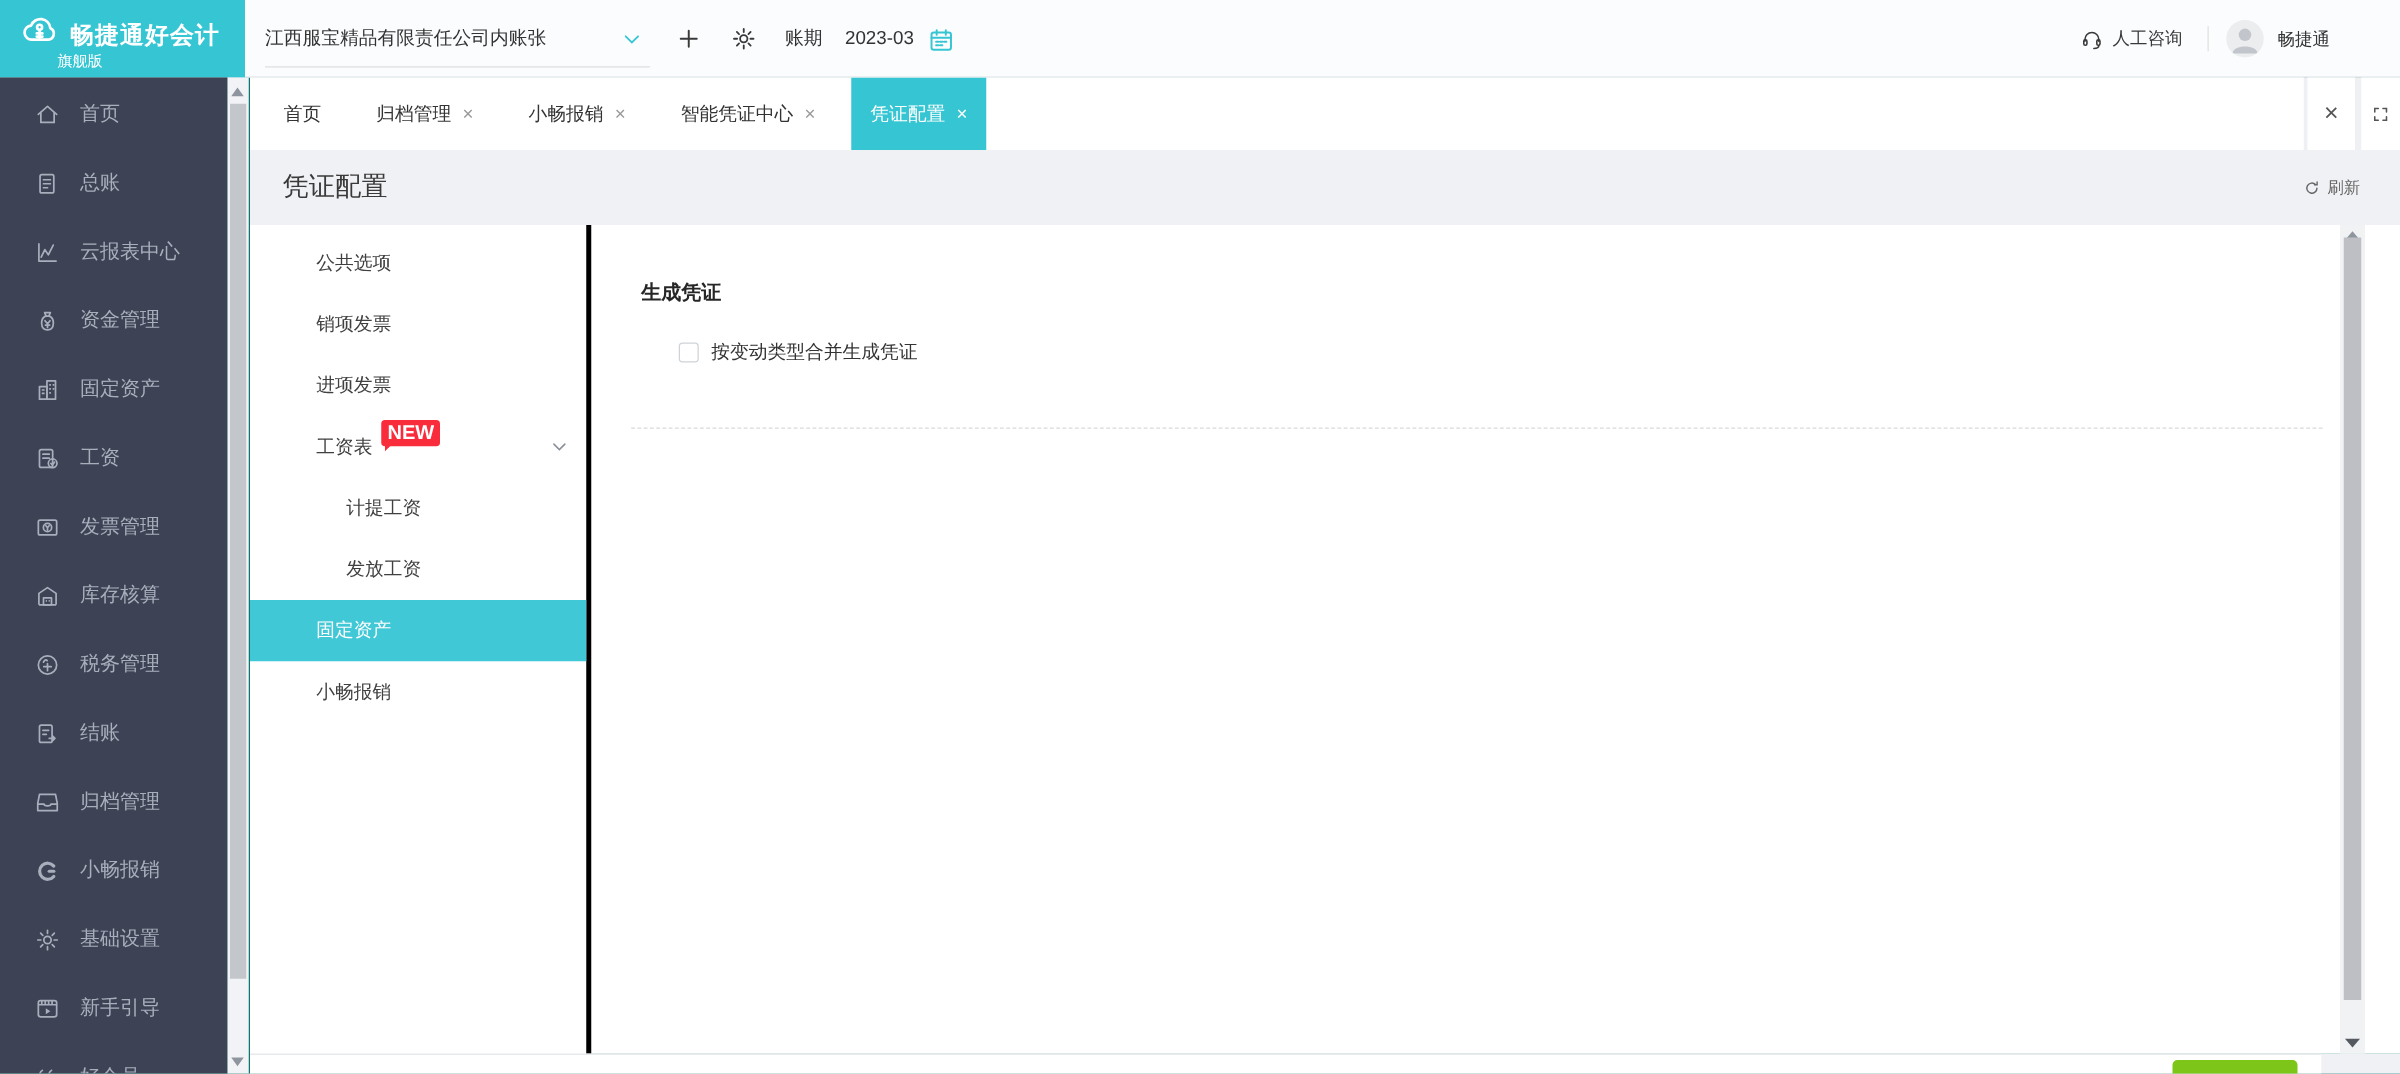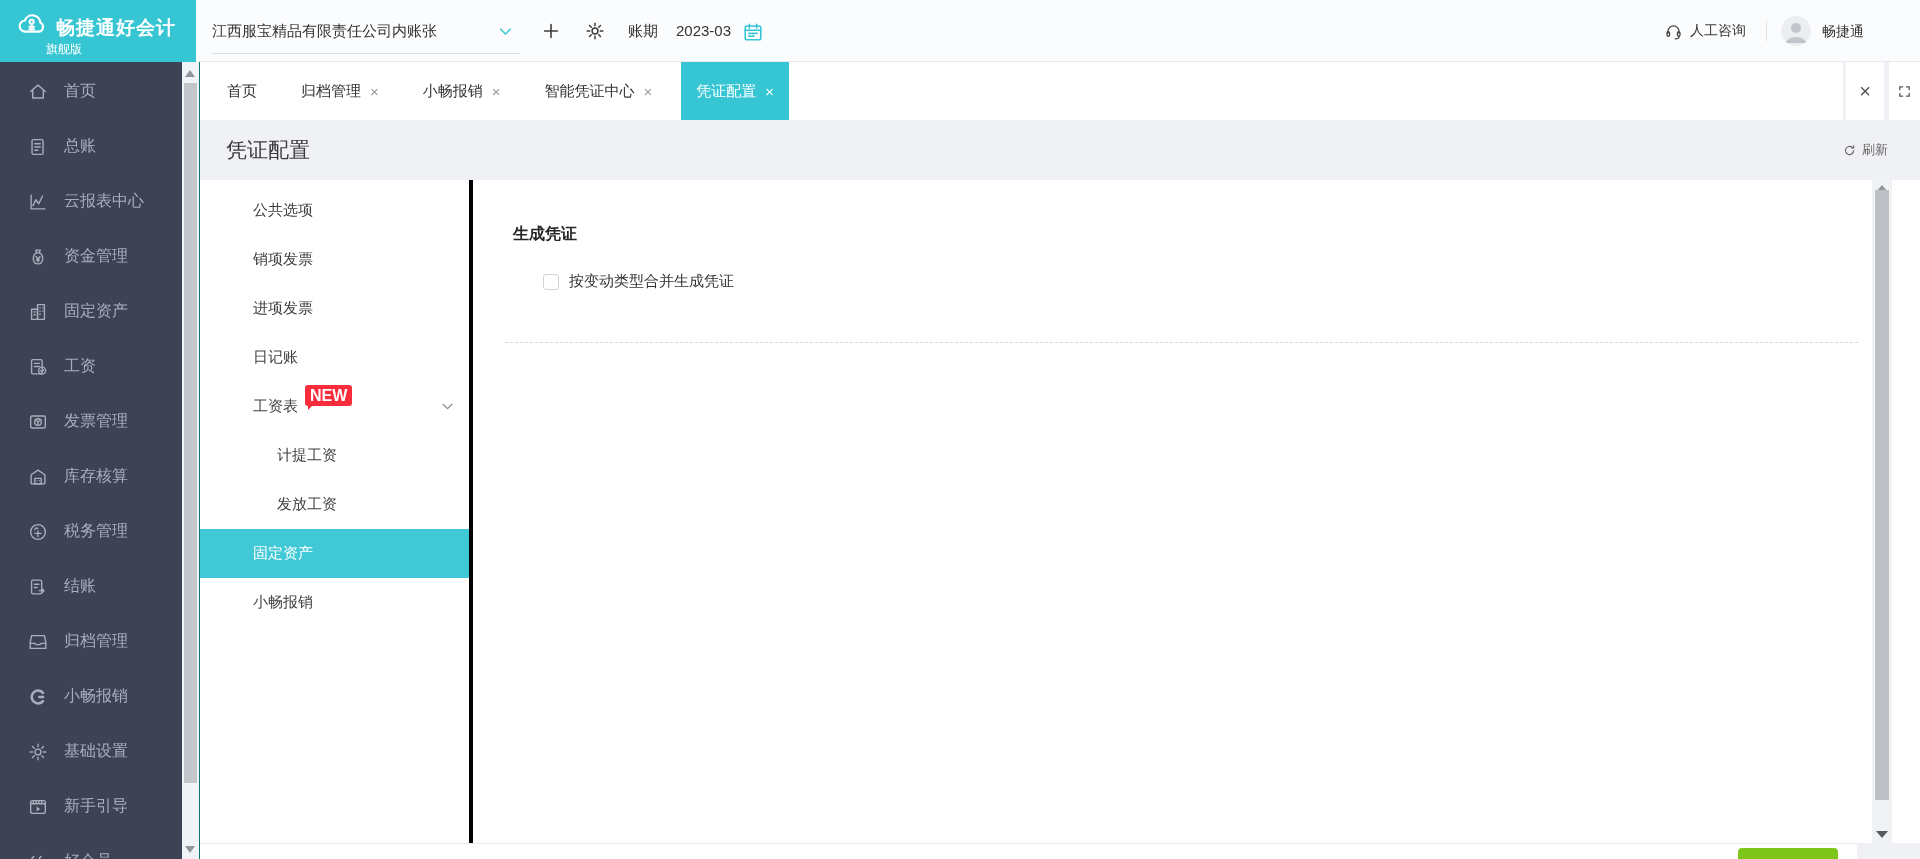--- a/index.html
+++ b/index.html
@@ -303,23 +303,20 @@
       <div class="smi">
           <span>公共选项</span>
         </div>
       <div class="smi">
           <span>销项发票</span>
         </div>
       <div class="smi">
           <span>进项发票</span>
         </div>
       <div class="smi">
-          <span>日记账</span>
-        </div>
-      <div class="smi">
         <span>工资表</span>
         <span class="new-badge">NEW</span>
         <svg class="sm-chev" width="15" height="15" viewBox="0 0 24 24" fill="none" stroke="currentColor" stroke-width="2" stroke-linecap="round">
             <path d="M5 8.5l7 7 7-7"></path>
           </svg>
       </div>
       <div class="smi child">
           <span>计提工资</span>
         </div>
       <div class="smi child">

